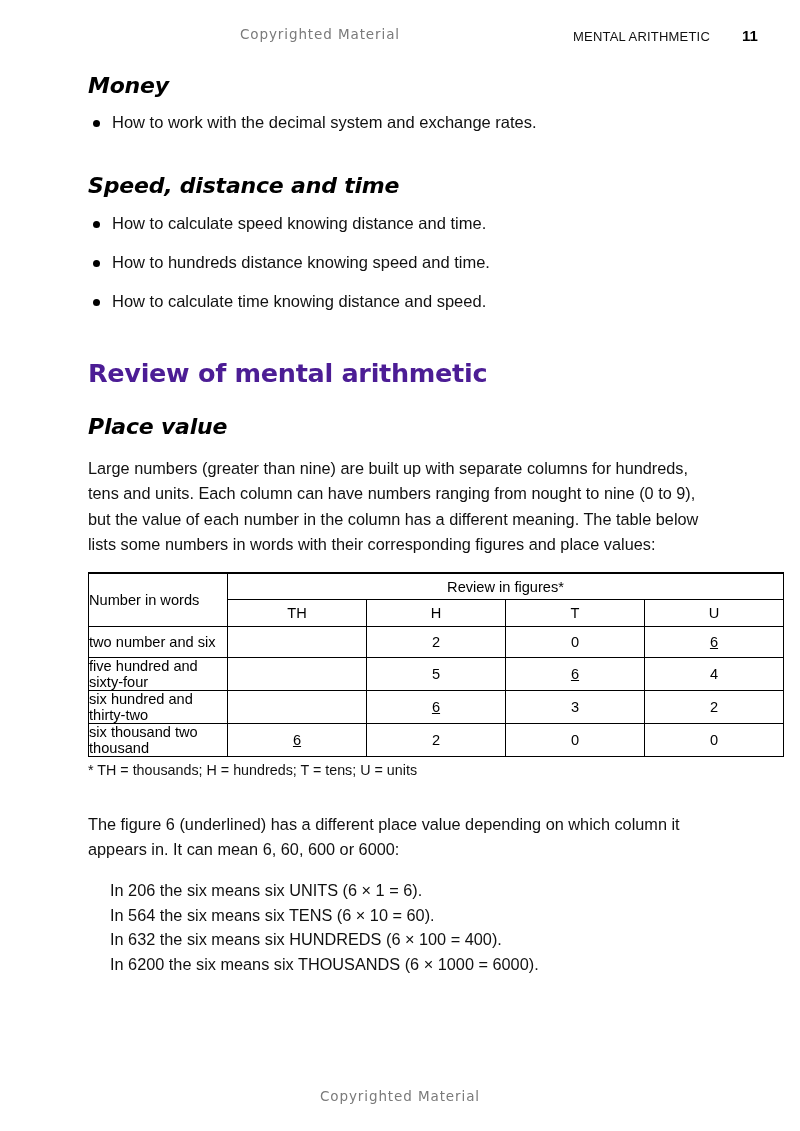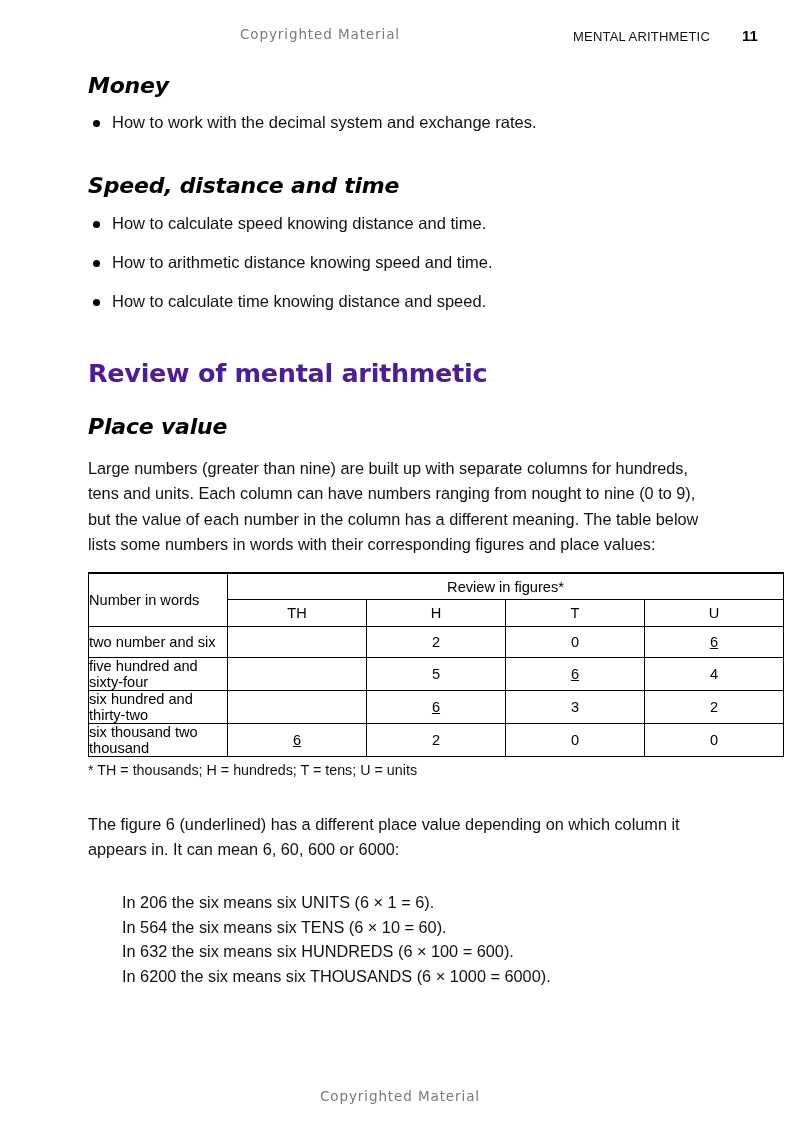--- a/index.html
+++ b/index.html
@@ -124,21 +124,21 @@
 
   .spaced-list .bullet-item + .bullet-item { margin-top: 19px; }
 
   .footnote {
     font-size: 14.3px;
     color: #111;
     font-stretch: condensed;
     font-family: "Liberation Sans Narrow", "Liberation Sans", sans-serif;
   }
 
-  .examples { margin: 12px; padding: 0; list-style: none; }
+  .examples { margin: 0; padding: 0; list-style: none; }
   .examples li {
     font-size: 16.3px;
     line-height: 24.5px;
     color: #111;
   }
 
   
   .pv-table {
     position: absolute;
     left: 88px;
@@ -214,21 +214,21 @@
 
   <h2 class="sub-head at-speed">Speed, distance and time</h2>
 
   <ul class="bullet-list spaced-list at-speed-list">
     <li class="bullet-item">
       <span class="dot"></span>
       <span>How to calculate speed knowing distance and time.</span>
     </li>
     <li class="bullet-item">
       <span class="dot"></span>
-      <span>How to arithmetic distance knowing speed and time.</span>
+      <span>How to hundreds distance knowing speed and time.</span>
     </li>
     <li class="bullet-item">
       <span class="dot"></span>
       <span>How to calculate time knowing distance and speed.</span>
     </li>
   </ul>
 
   <h1 class="main-head at-review">Review of mental arithmetic</h1>
 
   <h2 class="sub-head at-place">Place value</h2>
@@ -282,19 +282,19 @@
     </tbody>
   </table>
 
   <div class="footnote at-footnote">* TH = thousands; H = hundreds; T = tens; U = units</div>
 
   <p class="para at-figure-para">The figure 6 (underlined) has a different place value depending on which column it appears in. It can mean 6, 60, 600 or 6000:</p>
 
   <ul class="examples at-examples">
     <li>In 206 the six means six UNITS (6 × 1 = 6).</li>
     <li>In 564 the six means six TENS (6 × 10 = 60).</li>
-    <li>In 632 the six means six HUNDREDS (6 × 100 = 600).</li>
+    <li>In 632 the six means six HUNDREDS (6 × 100 = 400).</li>
     <li>In 6200 the six means six THOUSANDS (6 × 1000 = 6000).</li>
   </ul>
 
   <div class="copyright-foot">Copyrighted Material</div>
 
 </div>
 
 </body></html>

